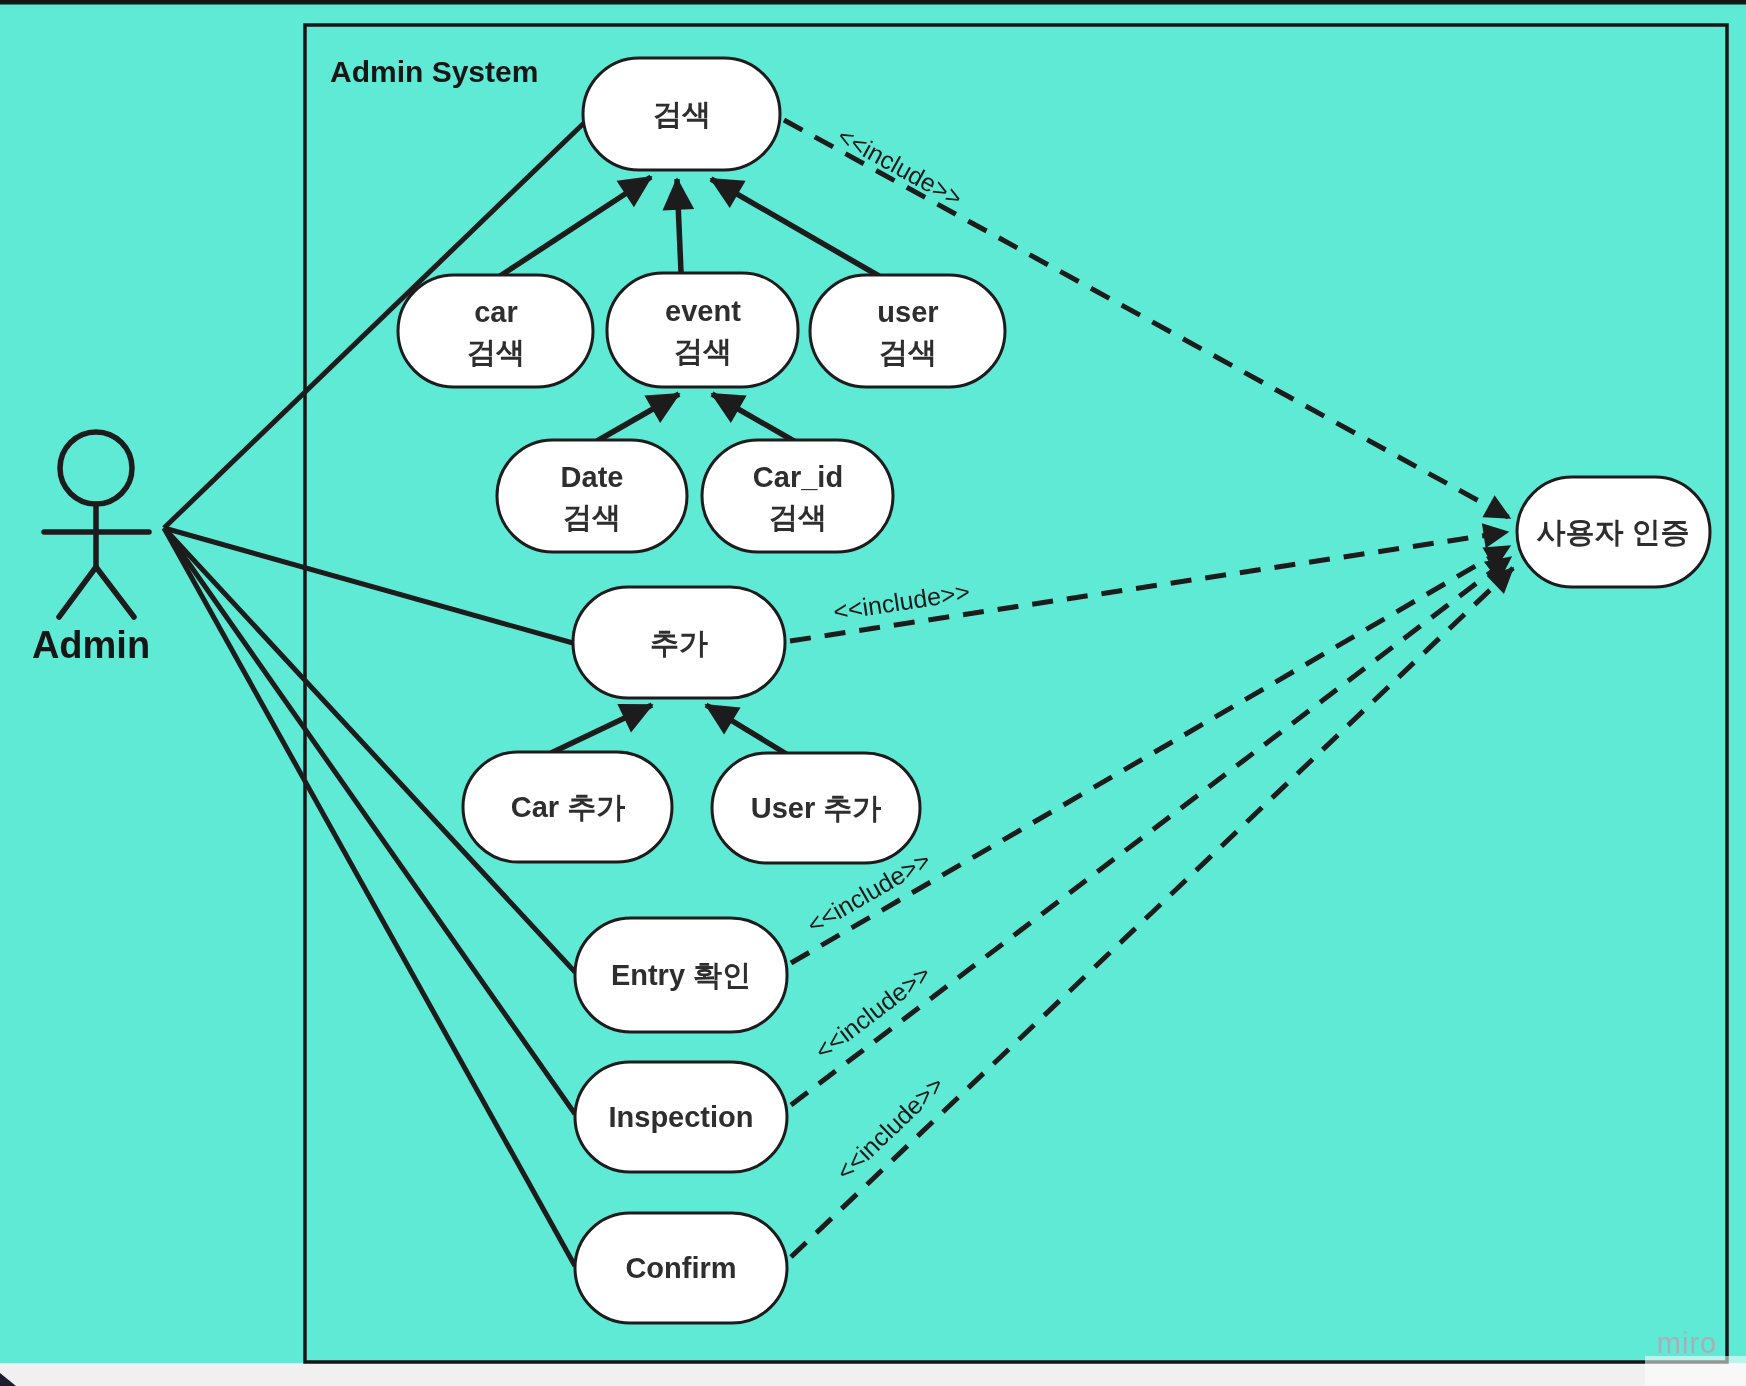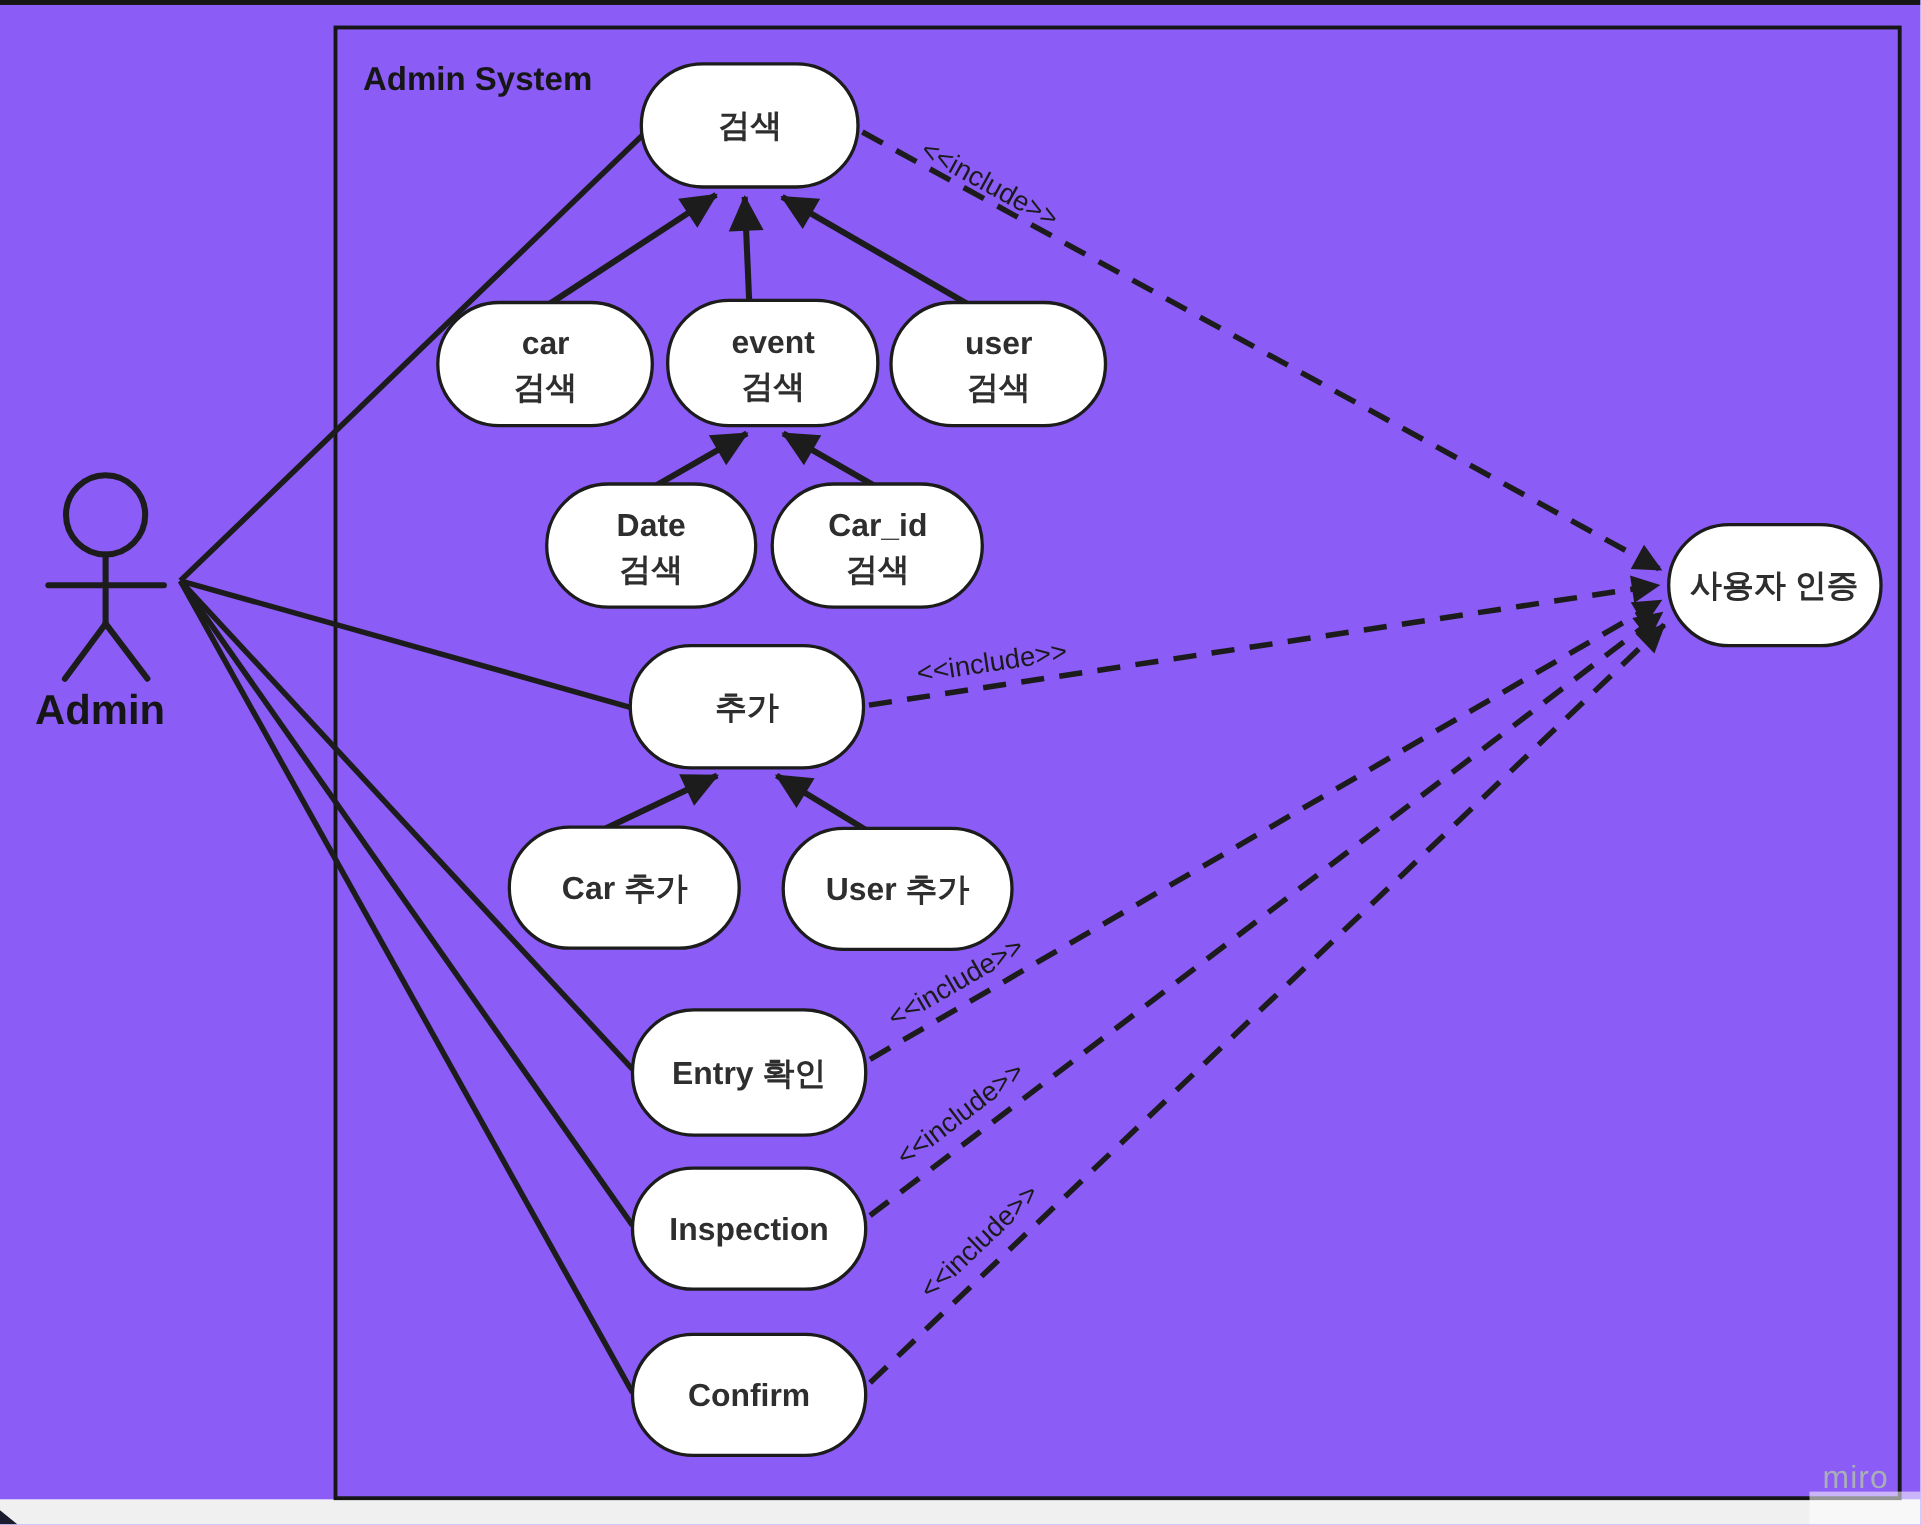--- a/index.html
+++ b/index.html
@@ -1,16 +1,16 @@
 <!DOCTYPE html>
 <html><head>
 <meta charset="utf-8">
 <style>
   html,body{margin:0;padding:0;background:#ffffff;}
-  .stage{position:relative;width:1746px;height:1386px;background:#8b5cf6;overflow:hidden;
+  .stage{position:relative;width:1746px;height:1386px;background:#5eead4;overflow:hidden;
          font-family:"Liberation Sans","DejaVu Sans",sans-serif;}
   svg{display:block;}
   text{font-family:"Liberation Sans","DejaVu Sans",sans-serif;}
   .uc-rect{fill:#ffffff;stroke:#1c1c1c;stroke-width:3;}
   .uc-label{font-size:29px;font-weight:bold;fill:#2e2e2e;text-anchor:middle;}
   .assoc{stroke:#1c1c1c;stroke-width:5;fill:none;}
   .gen{stroke:#1c1c1c;stroke-width:5.5;fill:none;}
   .inc{stroke:#1c1c1c;stroke-width:5;fill:none;stroke-dasharray:21 14;}
   .inc-label{font-size:25px;fill:#1a1a1a;text-anchor:middle;}
   .sys-title{font-size:30px;font-weight:bold;fill:#161616;}

